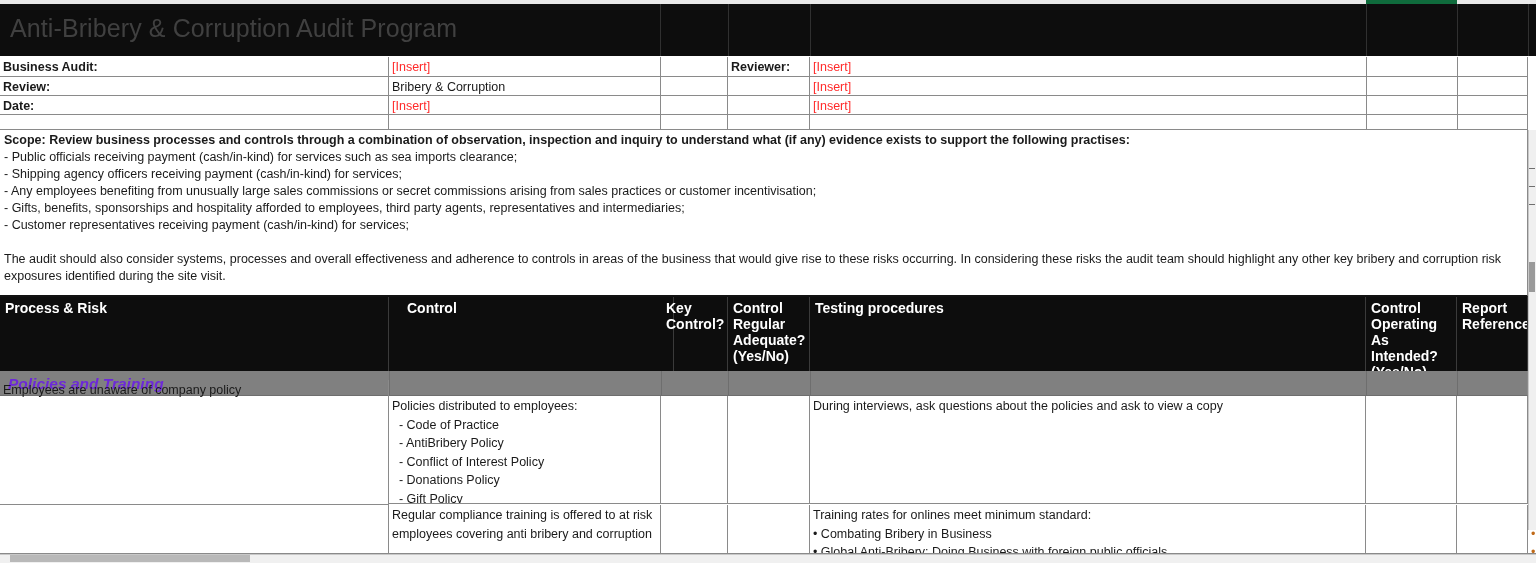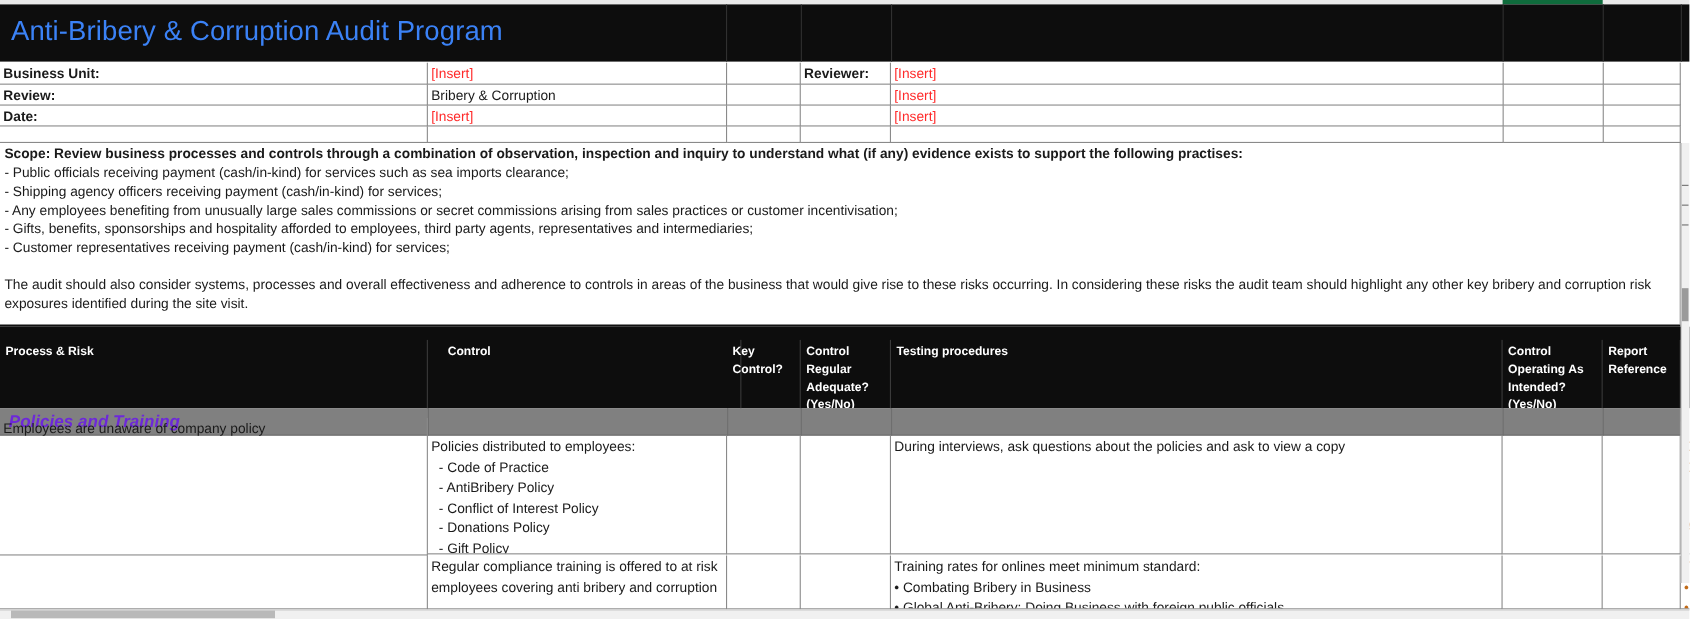--- a/index.html
+++ b/index.html
@@ -28,21 +28,21 @@
     white-space: pre-wrap;
   }
 
   
   .titlebar {
     position: absolute; left: 0; top: 4px; width: 1536px; height: 52px;
     background: #0d0d0d;
   }
   .title-text {
     position: absolute; left: 10px; top: 13px;
-    font-size: 25px; line-height: 30px; color: #3b82f6;
+    font-size: 25px; line-height: 30px; color: #404040;
     font-weight: 400; letter-spacing: .1px;
   }
   .topstrip { position:absolute; left:0; top:0; width:1536px; height:4px; background:#e9e9e9; }
   .greenbar { position:absolute; left:1366px; top:0px; width:91px; height:4px; background:#0f6b3c; }
   .vline-dark { position:absolute; background:#303030; width:1px; }
 
   
   .lbl { font-weight: bold; }
   .ins { color: #ff2a2a; }
 
@@ -59,24 +59,23 @@
   .scope p.head { font-weight: bold; }
   .scope p.gap { height: 17px; }
 
   
   .hdrband {
     position:absolute; left:0; top:297px; width:1536px; height:74px;
     background:#0d0d0d;
   }
   .hcell {
     position:absolute; top:297px; height:74px;
-    color:#ffffff; font-weight:bold; font-size:11px; line-height:16px;
+    color:#ffffff; font-weight:bold; font-size:14px; line-height:16px;
     padding:3px 4px 0 5px; overflow:hidden;
     border-right:1px solid #3a3a3a;
-    margin-top:12px;
   }
 
   
   .sectionband {
     position:absolute; left:0; top:371px; width:1528px; height:25px;
     background:#808080; border-bottom:1px solid #6e6e6e;
     border-right:1px solid #8a8a8a;
   }
   .section-title {
     position:absolute; left:8px; top:373px;
@@ -110,21 +109,21 @@
 
   <div class="titlebar"></div>
   <div class="vline-dark" style="left:660px; top:4px; height:52px;"></div>
   <div class="vline-dark" style="left:728px; top:4px; height:52px;"></div>
   <div class="vline-dark" style="left:810px; top:4px; height:52px;"></div>
   <div class="vline-dark" style="left:1366px; top:4px; height:52px;"></div>
   <div class="vline-dark" style="left:1457px; top:4px; height:52px;"></div>
   <div class="vline-dark" style="left:1528px; top:4px; height:52px;"></div>
   <div class="title-text">Anti-Bribery &amp; Corruption Audit Program</div>
 
-  <div class="cell lbl" style="left:0; top:57px; width:389px; height:20px;">Business Unit:</div>
+  <div class="cell lbl" style="left:0; top:57px; width:389px; height:20px;">Business Audit:</div>
   <div class="cell ins" style="left:389px; top:57px; width:272px; height:20px;">[Insert]</div>
   <div class="cell" style="left:661px; top:57px; width:67px; height:20px;"></div>
   <div class="cell lbl" style="left:728px; top:57px; width:82px; height:20px;">Reviewer:</div>
   <div class="cell ins" style="left:810px; top:57px; width:557px; height:20px;">[Insert]</div>
   <div class="cell" style="left:1367px; top:57px; width:91px; height:20px;"></div>
   <div class="cell" style="left:1458px; top:57px; width:70px; height:20px;"></div>
 
   <div class="cell lbl" style="left:0; top:77px; width:389px; height:19px;">Review:</div>
   <div class="cell" style="left:389px; top:77px; width:272px; height:19px;">Bribery &amp; Corruption</div>
   <div class="cell" style="left:661px; top:77px; width:67px; height:19px;"></div>

